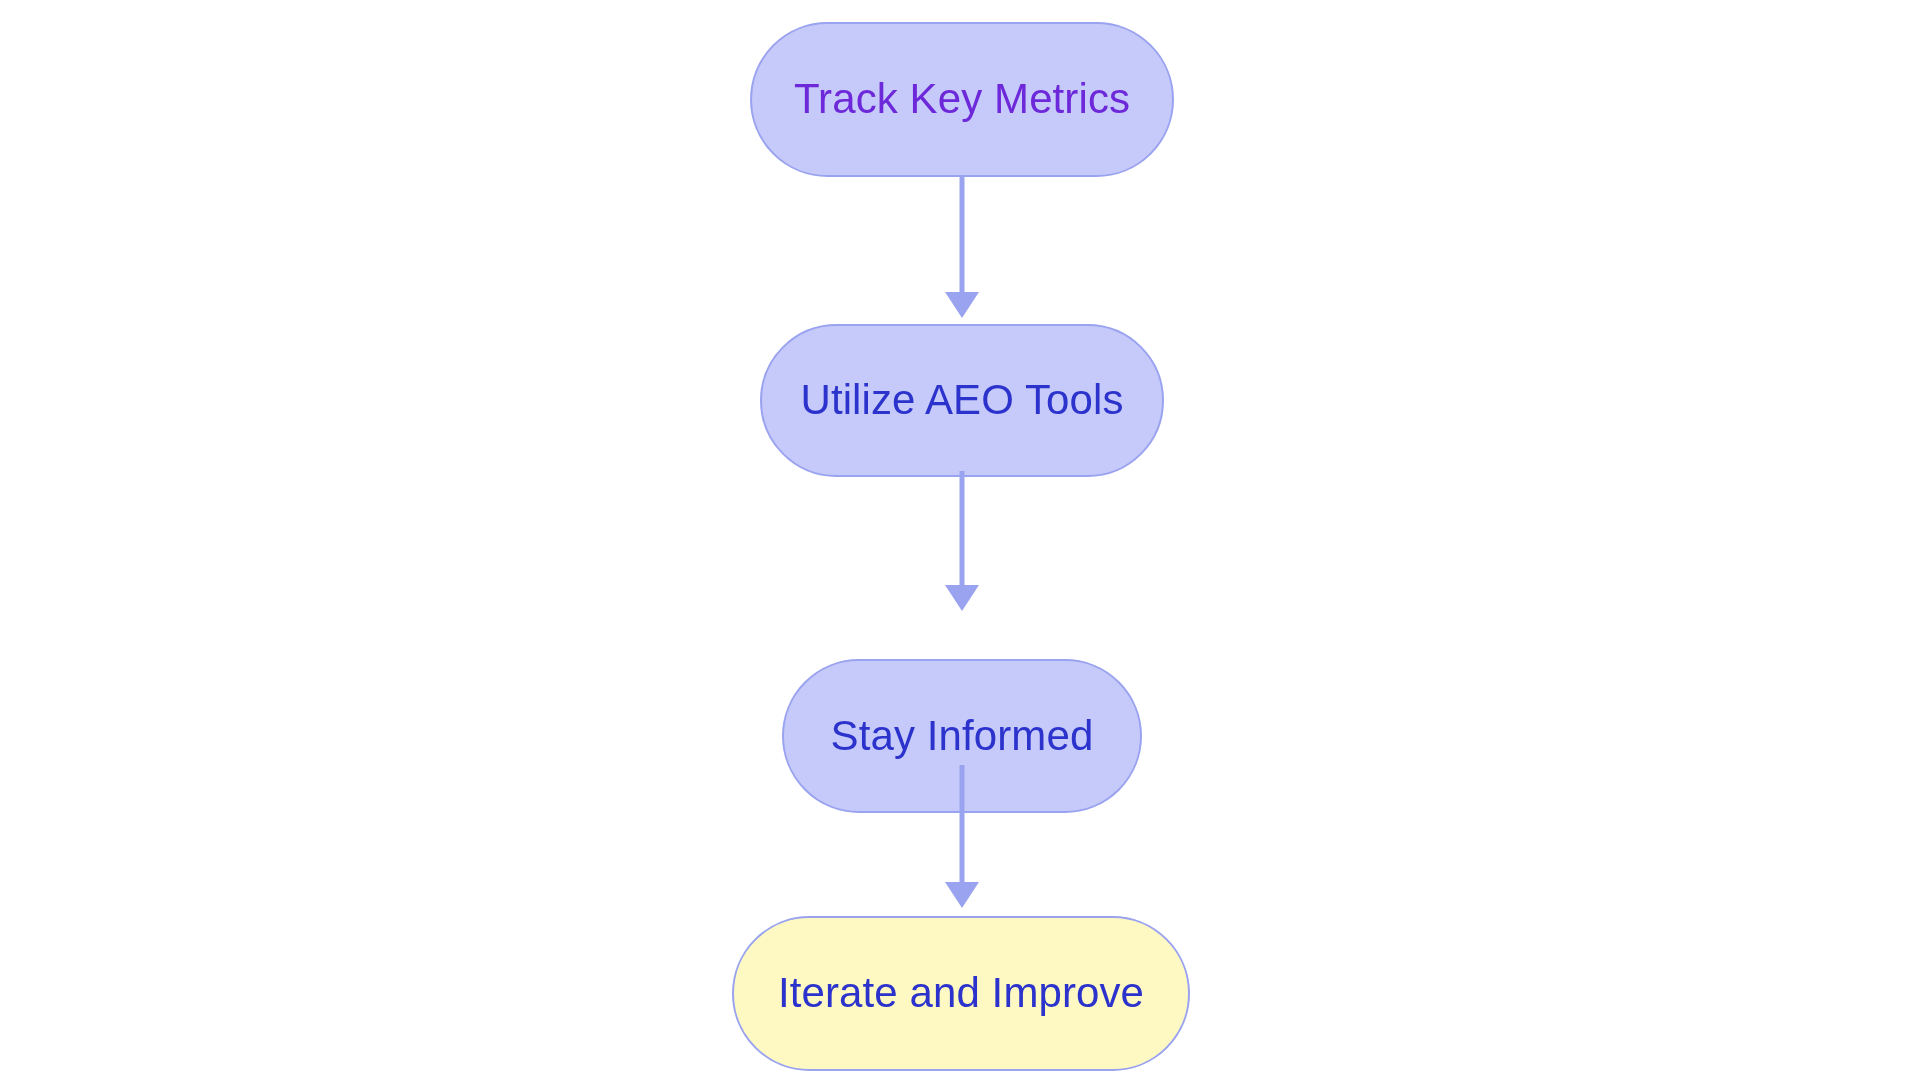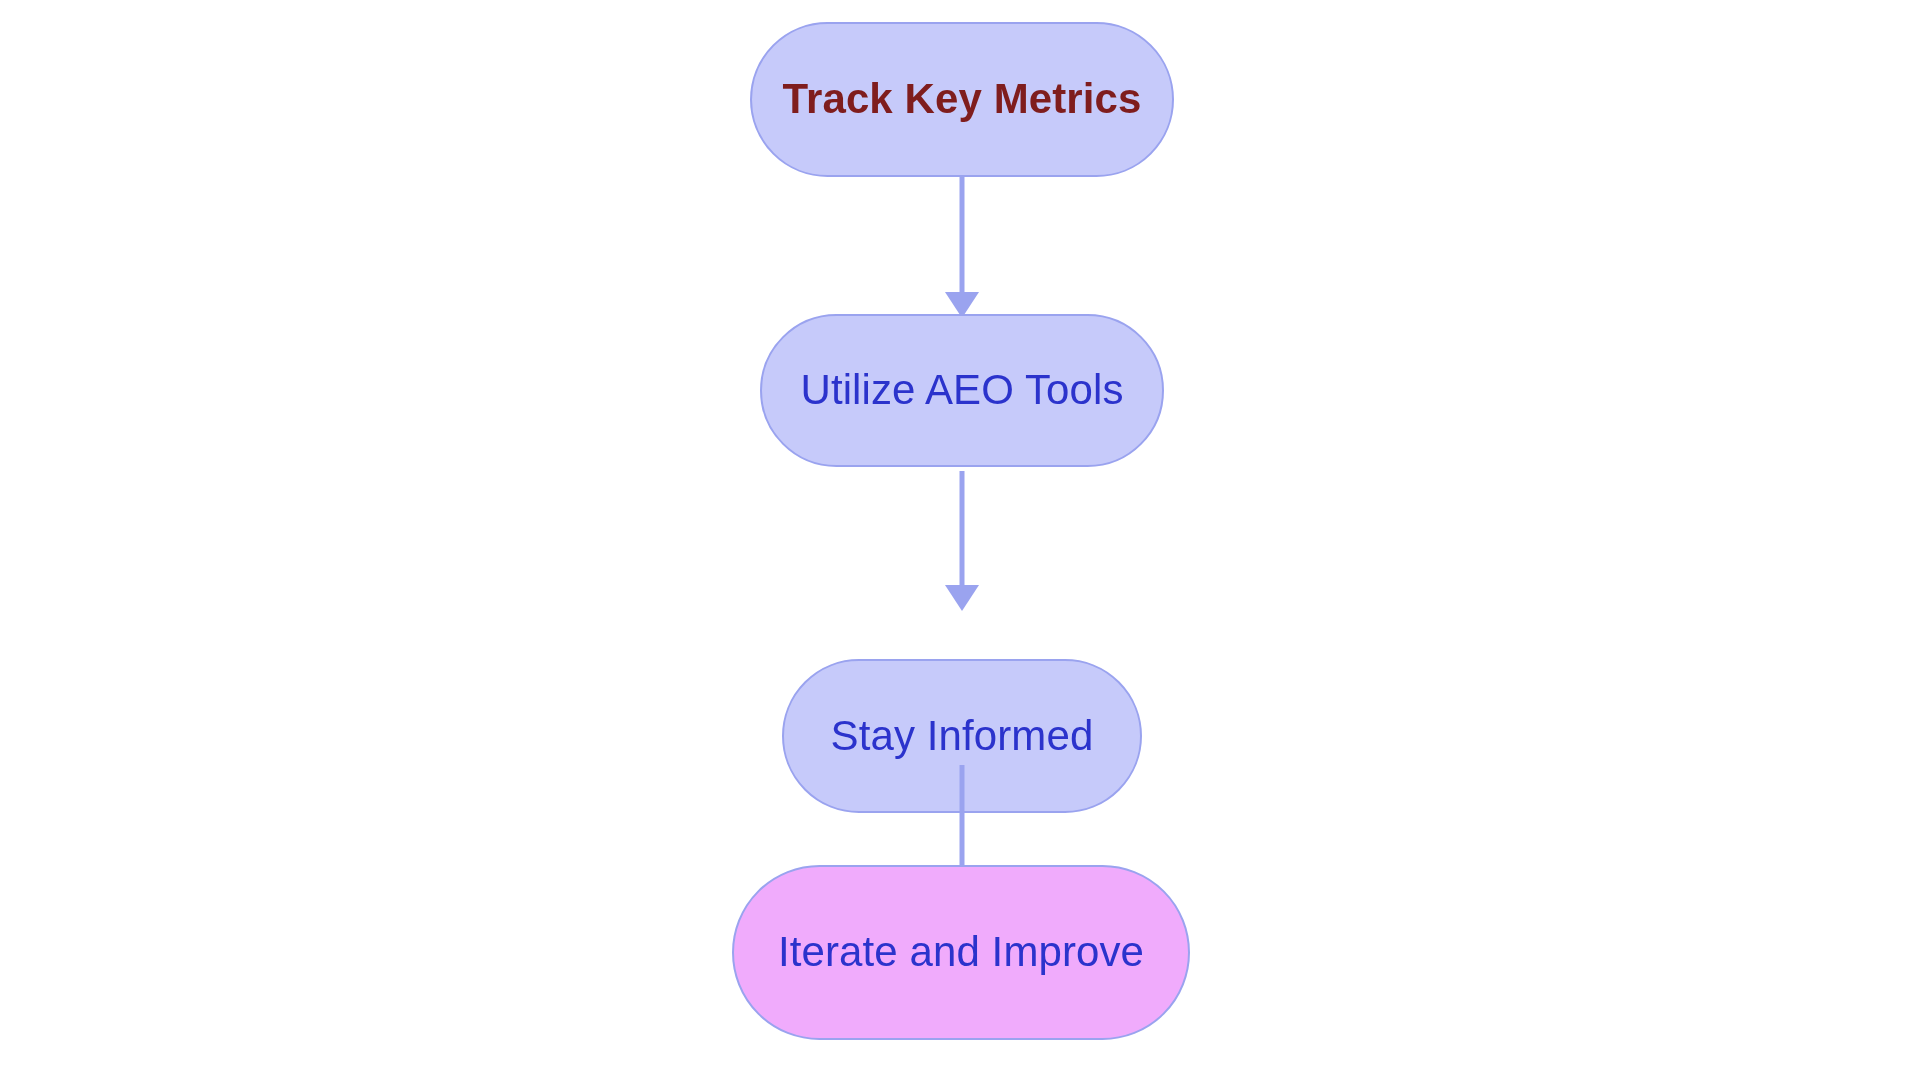--- a/index.html
+++ b/index.html
@@ -63,43 +63,43 @@
     border-right: 17px solid transparent;
     border-top: 26px solid #9aa3ef;
   }
 </style>
 </head>
 <body>
 
 <div id="flowchart-canvas" style="background: rgb(255, 255, 255);">
 
   <div class="flow-node" style="left: 750px; top: 22px; width: 424px; height: 155px; background: rgb(198, 202, 250); border-color: rgb(154, 163, 239);">
-    <span class="node-label" style="color: #7f1d1d; font-weight: bold;">Track Key Metrics</span>
+    <span class="node-label" style="color: #6d28d9;">Track Key Metrics</span>
   </div>
 
   <div class="flow-connector" style="left: 932px; top: 177px; width: 60px; height: 141px;">
     <div class="connector-line" style="height: 115px; background: rgb(154, 163, 239);"></div>
     <div class="connector-head" style="border-top-color: rgb(154, 163, 239);"></div>
   </div>
 
-  <div class="flow-node" style="left: 760px; top: 314px; width: 404px; height: 153px; background: rgb(198, 202, 250); border-color: rgb(154, 163, 239);">
+  <div class="flow-node" style="left: 760px; top: 324px; width: 404px; height: 153px; background: rgb(198, 202, 250); border-color: rgb(154, 163, 239);">
     <span class="node-label" style="color: rgb(43, 51, 204);">Utilize AEO Tools</span>
   </div>
 
   <div class="flow-connector" style="left: 932px; top: 471px; width: 60px; height: 140px;">
     <div class="connector-line" style="height: 114px; background: rgb(154, 163, 239);"></div>
     <div class="connector-head" style="border-top-color: rgb(154, 163, 239);"></div>
   </div>
 
   <div class="flow-node" style="left: 782px; top: 611px; width: 360px; height: 154px; background: rgb(198, 202, 250); border-color: rgb(154, 163, 239); margin-top: 48px;">
     <span class="node-label" style="color: rgb(43, 51, 204);">Stay Informed</span>
   </div>
 
   <div class="flow-connector" style="left: 932px; top: 765px; width: 60px; height: 143px;">
     <div class="connector-line" style="height: 117px; background: rgb(154, 163, 239);"></div>
     <div class="connector-head" style="border-top-color: rgb(154, 163, 239);"></div>
   </div>
 
-  <div class="flow-node" style="left: 732px; top: 865px; width: 458px; height: 175px; background: #f0abfc; border-color: rgb(154, 163, 239);">
+  <div class="flow-node" style="left: 732px; top: 916px; width: 458px; height: 155px; background: #fef9c3; border-color: rgb(154, 163, 239);">
     <span class="node-label" style="color: rgb(43, 51, 204);">Iterate and Improve</span>
   </div>
 
 </div>
 
 </body></html>

